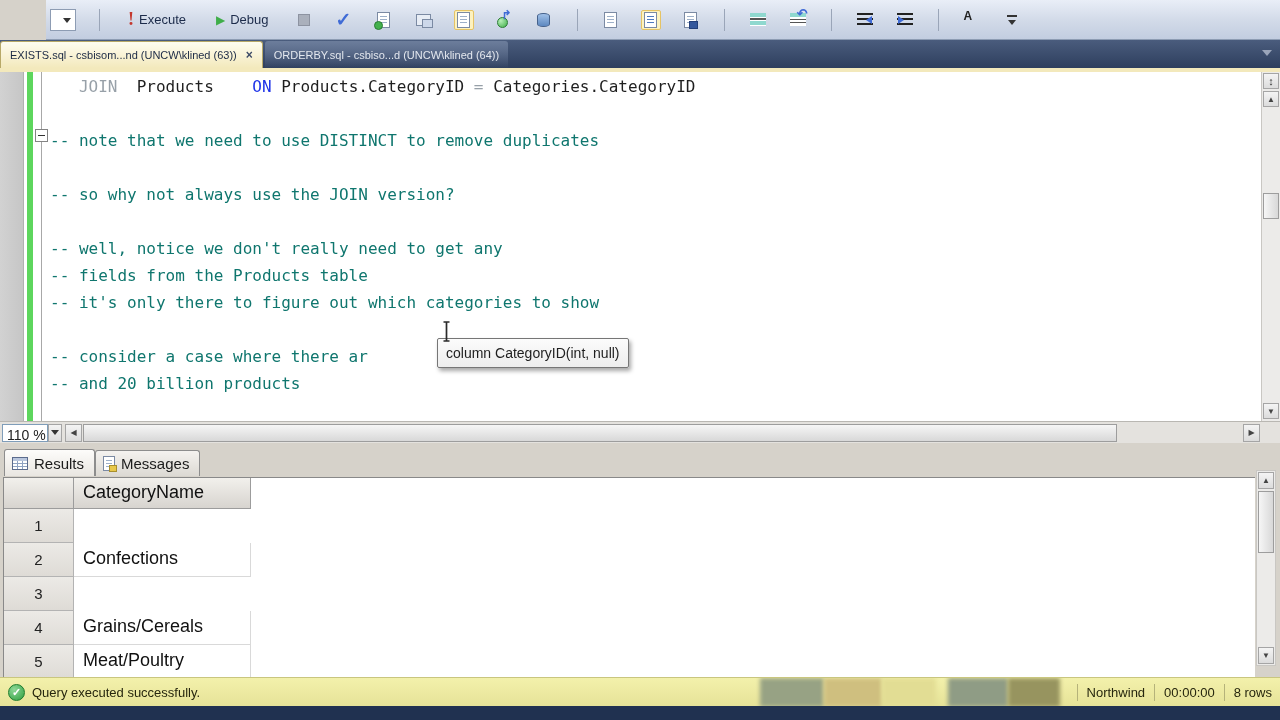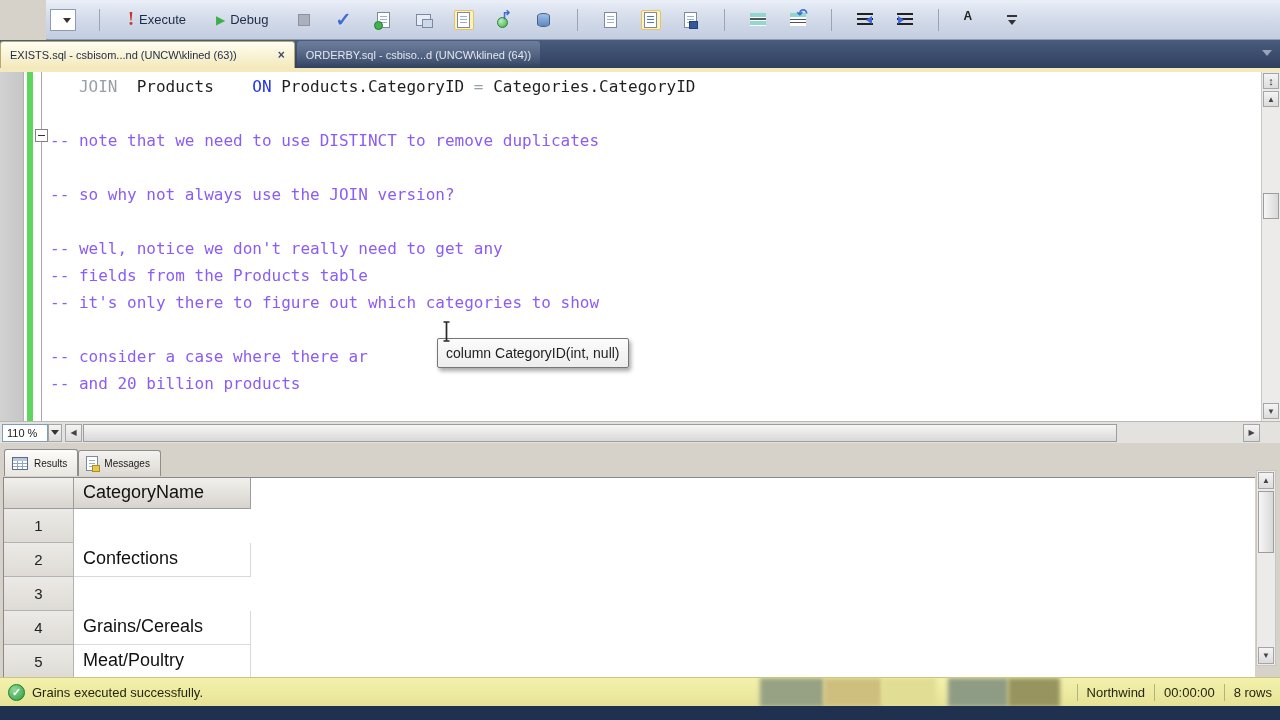--- a/index.html
+++ b/index.html
@@ -55,40 +55,40 @@
   .ic-ab::before { content:"A"; position:absolute; left:1px; top:-2px; font-size:12px; font-weight:bold; color:#222; }
   .ic-ab::after { content:"\2192B"; position:absolute; right:-1px; bottom:-3px; font-size:9px; color:#3f6bd6; font-weight:bold; }
   .ic-overflow { width:12px; height:16px; position:relative; }
   .ic-overflow::before { content:""; position:absolute; top:3px; left:1px; right:1px; height:2px; background:#333; }
   .ic-overflow::after { content:""; position:absolute; top:8px; left:2px; border:4px solid transparent; border-top:5px solid #333; }
 
   
   #tabbar { position:absolute; left:0; top:40px; width:1280px; height:28px;
     background:linear-gradient(#4a5c7d, #2e3f5e); display:flex; align-items:flex-end; }
   .doc-tab { height:27px; display:flex; align-items:center; padding:0 9px; font-size:11px;
-    white-space:nowrap; border-radius:3px 3px 0 0; cursor:default;gap:32px; }
+    white-space:nowrap; border-radius:3px 3px 0 0; cursor:default; }
   .doc-tab.active { background:linear-gradient(#fffdf0, #f3e9bc); color:#1c2a45; border:1px solid #b8a968; border-bottom:none; }
   .doc-tab.inactive { background:linear-gradient(#6c7d9b, #44557511); color:#e3e7ee; margin-left:2px; }
   .tab-close { margin-left:9px; font-size:12px; color:#3c4a66; font-weight:bold; cursor:pointer; }
   .doclist-arrow { position:absolute; right:8px; top:10px; border:5px solid transparent; border-top:6px solid #9aa5ba; cursor:pointer; }
   #active-strip { position:absolute; left:0; top:68px; width:1280px; height:4px; background:#f3e9bc; }
 
   
   #editor { position:absolute; left:0; top:72px; width:1280px; height:349px; background:#fff; overflow:hidden; }
   .indicator-margin { position:absolute; left:0; top:0; width:24px; height:349px;
     background:linear-gradient(to right,#d2d2d2,#c6c6c6); border-right:1px solid #b0b0b0; }
   .change-bar { position:absolute; left:27px; top:0; width:6px; height:349px; background:#5dd65d; }
   .outline-line { position:absolute; left:41px; top:0; width:1px; height:349px; background:#a8a8a8; }
   .collapse-box { position:absolute; left:35px; top:57px; width:13px; height:13px; background:#fff;
     border:1px solid #848484; cursor:pointer; }
   .collapse-box::after { content:""; position:absolute; left:2px; right:2px; top:5px; height:1px; background:#333; }
   #code-lines { position:absolute; left:50px; top:1px; right:24px;
     font-family:"DejaVu Sans Mono", monospace; font-size:16px; line-height:27px; white-space:pre; }
   .code-line { height:27px; }
-  .tok-c { color:#8b5cf6; }
+  .tok-c { color:#0f766e; }
   .tok-k { color:#1f34e8; }
   .tok-o { color:#97a0a8; }
   .tok-p { color:#1f1f1f; }
   #tooltip { position:absolute; left:437px; top:266px; height:30px; padding:0 8px;
     background:linear-gradient(#fbfbfb,#ededed); border:1px solid #767676; border-radius:2px;
     box-shadow:2px 3px 4px rgba(0,0,0,0.35); font-size:14px; color:#1e1e1e; line-height:28px; white-space:nowrap; }
   #ibeam { position:absolute; left:440px; top:248px; }
 
   
   .sb-btn { background:linear-gradient(#f4f4f4,#dcdcdc); border:1px solid #a5a5a5;
@@ -96,34 +96,34 @@
   #ed-vscroll { position:absolute; right:0; top:0; width:19px; height:349px; background:#ecebe9; border-left:1px solid #c9c7c3; }
   .vs-grip { position:absolute; left:1px; right:1px; top:1px; height:16px; }
   .vs-grip::before { content:"\2195"; font-size:11px; font-weight:bold; display:block; text-align:center; color:#333; }
   .vs-up { position:absolute; left:1px; right:1px; top:19px; height:16px; }
   .vs-thumb { position:absolute; left:1px; right:1px; top:121px; height:26px;
     background:linear-gradient(to right,#f6f6f6,#d8d8d8); border:1px solid #9d9d9d; }
   .vs-down { position:absolute; left:1px; right:1px; bottom:2px; height:16px; }
   #ed-hscroll { position:absolute; left:0; top:421px; width:1280px; height:22px; background:#e4e2de;
     border-top:1px solid #b9b7b2; display:flex; align-items:center; }
   .zoom-box { width:46px; height:18px; margin-left:2px; background:#fff; border:1px solid #7f9db9;
-    font-size:11px; color:#222; padding:2px 0 0 4px; }
+    font-size:14px; color:#222; padding:2px 0 0 4px; }
   .zoom-arrow { width:14px; height:18px; }
   .zoom-arrow::before { content:""; border:4px solid transparent; border-top:5px solid #333; margin-top:4px; }
   .hs-left { width:17px; height:18px; margin-left:3px; }
   .hs-thumb { width:1034px; height:18px; margin-left:1px;
     background:linear-gradient(#f6f6f6,#d8d8d8); border:1px solid #9d9d9d; }
   .hs-track { flex:1; height:18px; }
   .hs-right { width:17px; height:18px; }
   .hs-corner { width:20px; height:22px; }
 
   
   #lower { position:absolute; left:0; top:443px; width:1280px; height:277px; background:#d6d2ca; }
   #results-tabs { position:absolute; left:4px; top:6px; height:27px; display:flex; align-items:flex-end; }
-  .r-tab { display:flex; align-items:center; gap:6px; height:26px; padding:0 10px 0 7px; font-size:10px; color:#1b1b1b;
+  .r-tab { display:flex; align-items:center; gap:6px; height:26px; padding:0 10px 0 7px; font-size:15px; color:#1b1b1b;
     border:1px solid #8d8d8d; border-bottom:none; border-radius:3px 3px 0 0; background:linear-gradient(#f4f2ef,#dcd9d3); cursor:pointer; }
   .r-tab.active { background:linear-gradient(#fdfcfa,#e9e6e1); height:27px; }
   .ic-resgrid { width:16px; height:13px; border:1px solid #5b6b8c; background:
     linear-gradient(to bottom,#b9c6dd 0 3px, transparent 3px) ,
     repeating-linear-gradient(to bottom,transparent 0 2px, #8fa3c2 2px 3px),
     repeating-linear-gradient(to right,transparent 0 4px, #8fa3c2 4px 5px), #fff; }
   .ic-msg { width:12px; height:15px; background:#fff; border:1px solid #7b8aa3; position:relative; }
   .ic-msg::before { content:""; position:absolute; left:2px; right:2px; top:3px; height:8px;
     background:repeating-linear-gradient(to bottom,#9db0c9 0 1px, transparent 1px 3px); }
   .ic-msg::after { content:""; position:absolute; right:-3px; bottom:-2px; width:6px; height:5px;
@@ -312,21 +312,21 @@
         </div>
     </div>
     <div id="grid-vscroll">
       <div class="sb-btn gv-up">▲</div>
       <div class="gv-thumb"></div>
       <div class="sb-btn gv-down">▼</div>
     </div>
 
     <div id="statusbar">
       <div class="status-check">✓</div>
-      <span>Grains executed successfully.</span>
+      <span>Query executed successfully.</span>
       <div id="censor-blocks">
           <div class="censor" style="left: 760px; width: 64px; background: rgb(151, 162, 132);"></div>
           <div class="censor" style="left: 824px; width: 58px; background: rgb(207, 191, 127);"></div>
           <div class="censor" style="left: 882px; width: 54px; background: rgb(226, 221, 148);"></div>
           <div class="censor" style="left: 948px; width: 60px; background: rgb(143, 156, 133);"></div>
           <div class="censor" style="left: 1008px; width: 52px; background: rgb(151, 148, 95);"></div>
         </div>
       <div class="st-right">
         <div class="st-div"></div>
         <span>Northwind</span>

